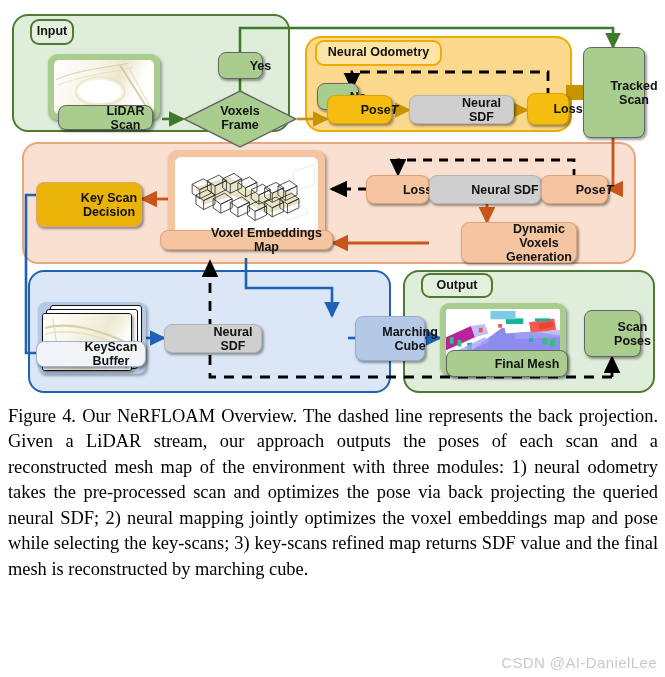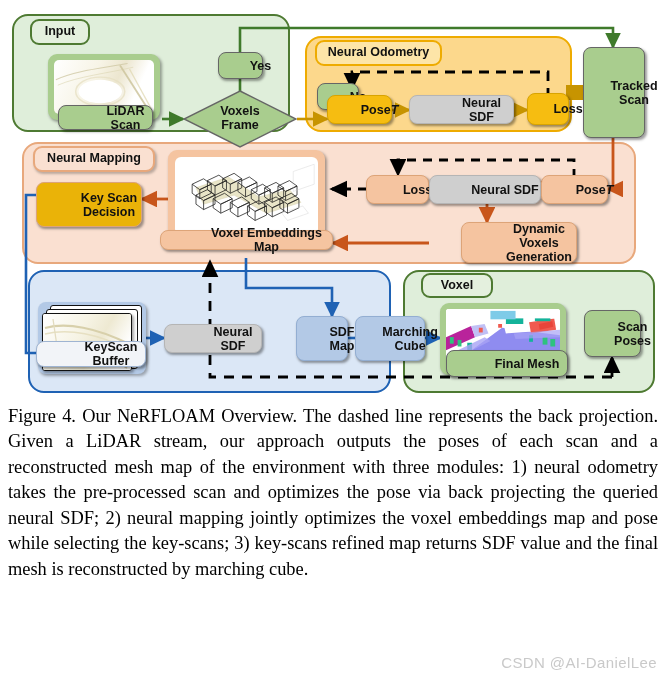--- a/index.html
+++ b/index.html
@@ -110,33 +110,30 @@
 
     <path d="M612,377 L612,358" stroke="#000" stroke-width="2.8" fill="none" marker-end="url(#abk)"></path>
 
     <path d="M146,338 L164,338" stroke="#1f62b4" stroke-width="2.6" fill="none" marker-end="url(#abl)"></path>
 
     <path d="M348,338 L355,338" stroke="#1f62b4" stroke-width="2.6" fill="none"></path>
 
     <path d="M425,338 L440,338" stroke="#1f62b4" stroke-width="2.6" fill="none" marker-end="url(#abl)"></path>
   </svg>
 
-  <div class="tag" style="left:30px;top:19px;width:60px;height:26px;background:#e4f0de;
+  <div class="tag" style="left:30px;top:19px;width:44px;height:26px;background:#e4f0de;
               border:2px solid #4e7a32;">Input</div>
 
   <div class="tag" style="left:315px;top:40px;width:127px;height:26px;background:#fde5a8;
               border:2px solid #eeab00;">Neural Odometry</div>
 
-  <div class="tag" style="left:33px;top:146px;width:122px;height:26px;background:#fae0d1;
-              border:2px solid #e8a87c;
-              box-shadow:1.5px 2px 2.5px rgba(0,0,0,.25);">Neural Mapping</div>
 
 
   <div class="tag" style="left:421px;top:273px;width:72px;height:25px;background:#e4f0de;
-              border:2px solid #4e7a32;">Voxel</div>
+              border:2px solid #4e7a32;">Output</div>
 
   <div class="imgbox" style="left:48px;top:54px;width:112px;height:66px;background:#a9cd8e;
               border:3px solid #a9cd8e;">
     <div style="position:absolute;inset:3px;border-radius:5px;overflow:hidden;
                 background:
                   radial-gradient(ellipse 34% 30% at 47% 58%, #ffffff 58%, rgba(255,255,255,0) 62%),
                   linear-gradient(115deg,#ffffff 0%,#f7f4e6 38%,#ece6cf 58%,#ffffff 78%),
                   #fbfaf4;">
       <svg width="100%" height="100%" viewBox="0 0 106 60" preserveAspectRatio="none">
         <path d="M2,22 C22,12 52,9 78,4" stroke="#cfc8a4" stroke-width="1.1" fill="none" opacity=".8"></path>
@@ -275,23 +272,20 @@
         <path d="M10,5 L16,46" stroke="#e3dcc0" stroke-width="1.3" fill="none"></path>
       </svg>
     </div>
   </div>
   <div class="node" style="left:36px;top:341px;width:110px;height:26px;background:#f2f4f8;
               border:1px solid #9fb4d2;">KeyScan Buffer</div>
 
   <div class="node" style="left:164px;top:324px;width:98px;height:29px;background:#cfcfcf;
               border:1px solid #b5b5b5;">Neural SDF</div>
 
-  <div class="node" style="left:296px;top:316px;width:52px;height:45px;background:#b3c9e6;
-              border:1px solid #93aed2;white-space:pre-line;">SDF
-Map</div>
 
   <div class="node" style="left:355px;top:316px;width:70px;height:45px;background:#b3c9e6;
               border:1px solid #93aed2;white-space:pre-line;">Marching
 Cube</div>
 
   <div class="imgbox" style="left:440px;top:303px;width:126px;height:72px;background:#a9cd8e;
               border:4px solid #a9cd8e;">
     <div style="position:absolute;inset:2px;overflow:hidden;border-radius:3px;
                 background:#ffffff;">
       <svg width="100%" height="100%" viewBox="0 0 118 64" preserveAspectRatio="none">

